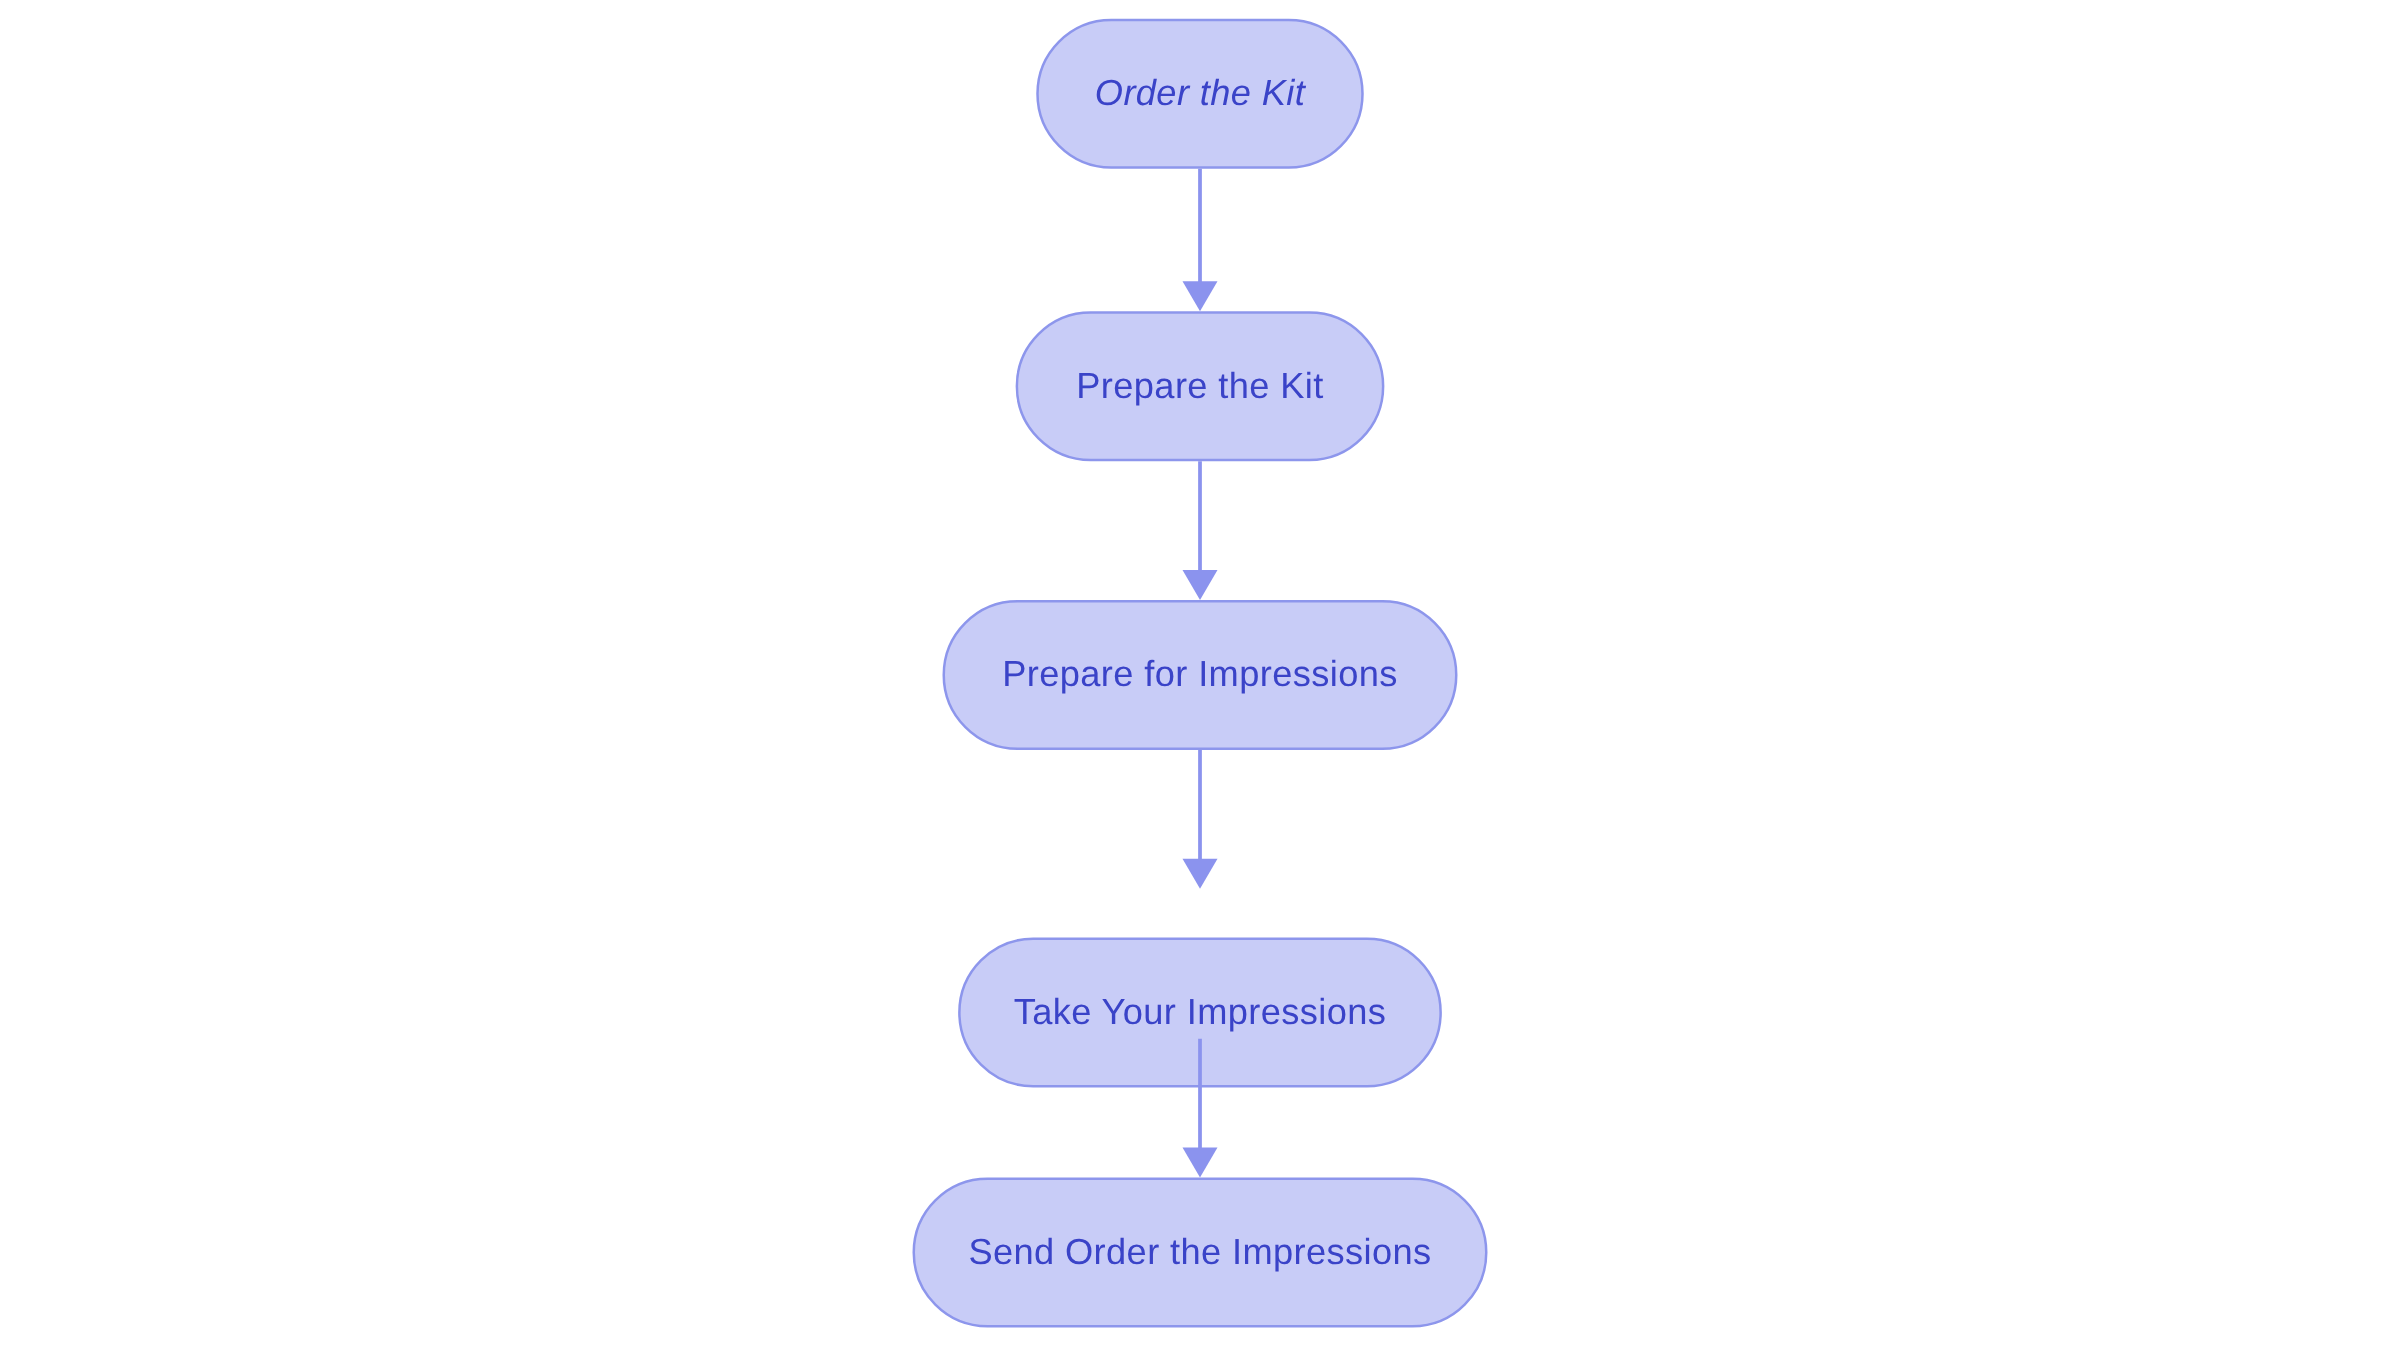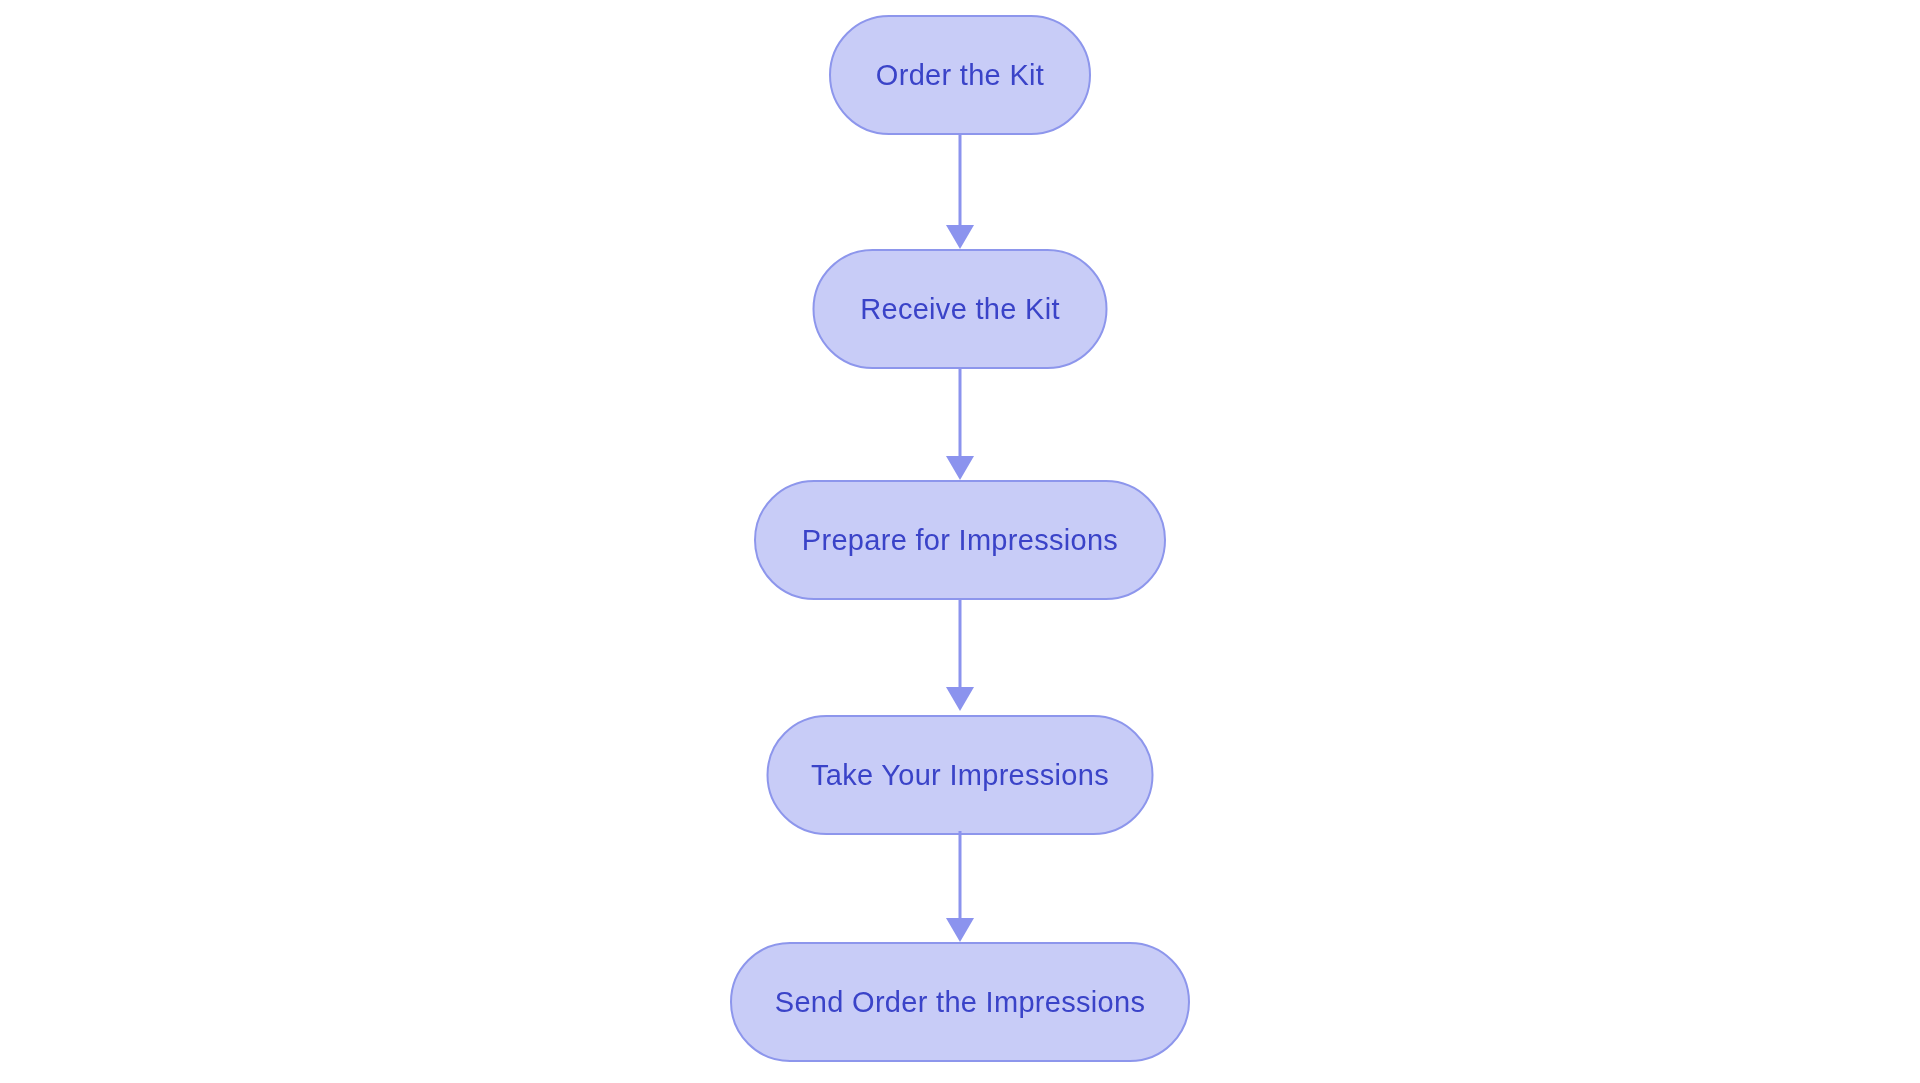--- a/index.html
+++ b/index.html
@@ -36,24 +36,24 @@
     justify-content: center;
   }
   .node-label {
     color: var(--text);
     font-size: 29px;
     font-weight: 400;
     letter-spacing: 0.3px;
     white-space: nowrap;
     text-align: center;
   }
-  .node1 { top: 15px;  width: 262px; }
+  .node1 { top: 15px;  width: 262px; font-style: italic; }
   .node2 { top: 249px; width: 295px; }
   .node3 { top: 480px; width: 412px; }
-  .node4 { top: 715px; width: 387px; }
+  .node4 { top: 750px; width: 387px; }
   .node5 { top: 942px; width: 460px; }
 
   .arrow {
     position: absolute;
     left: 50%;
     transform: translateX(-50%);
     width: 28px;
   }
   .arrow1 { top: 135px; height: 114px; }
   .arrow2 { top: 369px; height: 111px; }
@@ -88,21 +88,21 @@
   <div class="node node1">
     <span class="node-label">Order the Kit</span>
   </div>
 
   <div class="arrow arrow1">
     <div class="arrow-line"></div>
     <div class="arrow-head"></div>
   </div>
 
   <div class="node node2">
-    <span class="node-label">Receive the Kit</span>
+    <span class="node-label">Prepare the Kit</span>
   </div>
 
   <div class="arrow arrow2">
     <div class="arrow-line"></div>
     <div class="arrow-head"></div>
   </div>
 
   <div class="node node3">
     <span class="node-label">Prepare for Impressions</span>
   </div>

